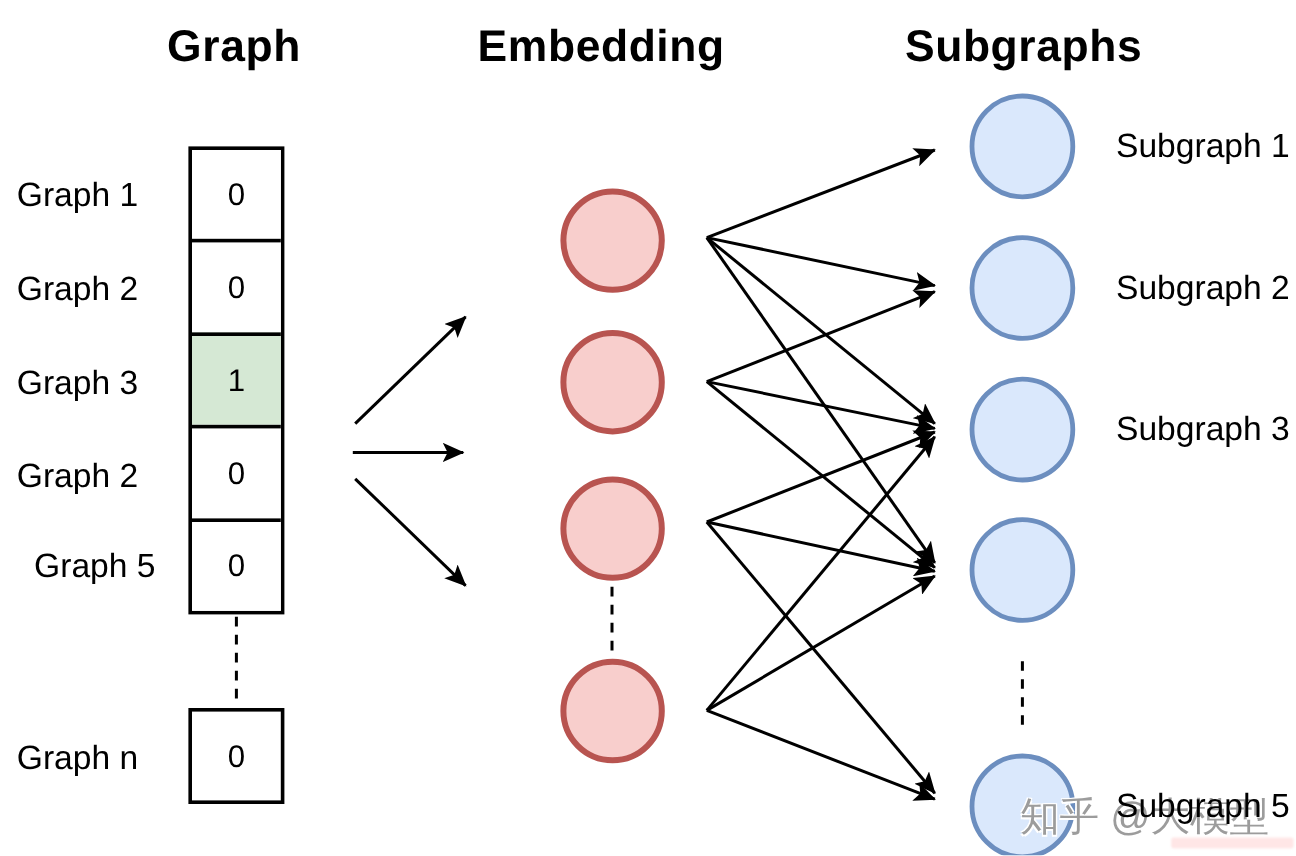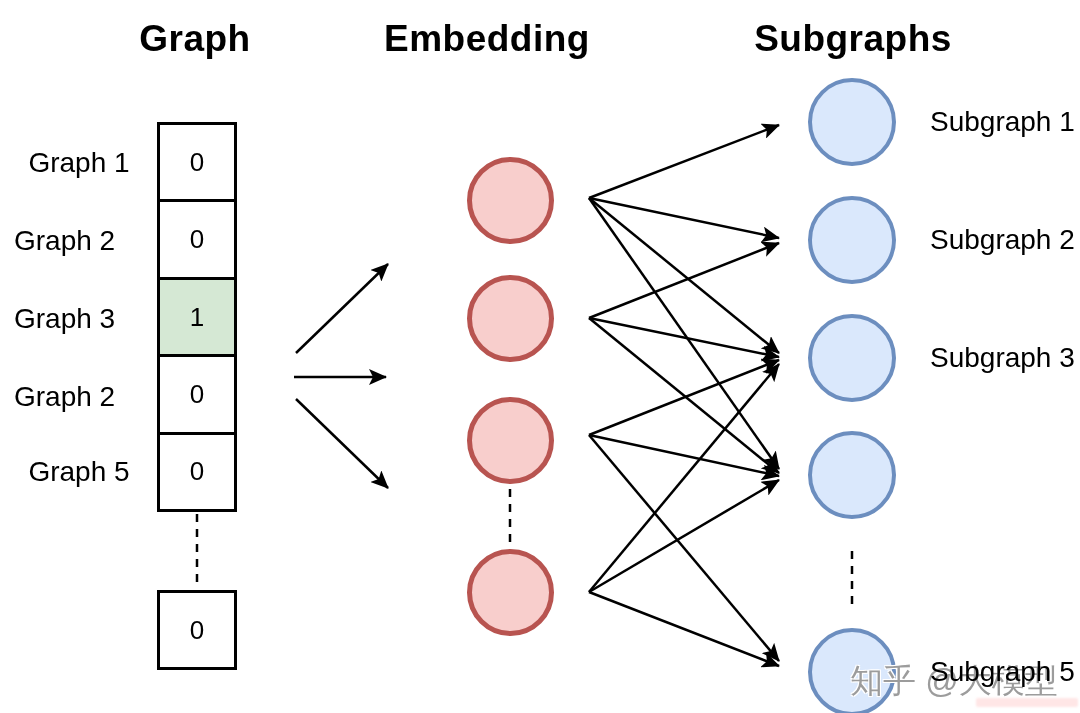--- a/index.html
+++ b/index.html
@@ -48,28 +48,29 @@
     position:absolute;left:976px;top:698px;width:102px;height:9px;
     background:rgba(255,130,130,0.20);border-radius:2px;filter:blur(1px);z-index:2;
   }
 </style>
 </head>
 <body>
 
 <div id="stage">
 
   <div class="col-title" style="left:95px;width:200px;">Graph</div>
-  <div class="col-title" style="left:362px;width:250px;">Embedding</div>
+  <div class="col-title" style="left:376px;width:250px;">Embedding</div>
   <div class="col-title" style="left:728px;width:250px;">Subgraphs</div>
 
-  <div class="row-label" style="top:143px;text-align:center;">Graph 1</div>
+  <div class="row-label" style="top:143px;">Graph 1</div>
   <div class="row-label" style="top:221px;">Graph 2</div>
   <div class="row-label" style="top:299px;">Graph 3</div>
   <div class="row-label" style="top:377px;">Graph 2</div>
   <div class="row-label" style="top:452px;text-align:center;">Graph 5</div>
+  <div class="row-label" style="top:612px;">Graph n</div>
 
   <div class="onehot-col">
     <div class="onehot-cell">0</div>
     <div class="onehot-cell">0</div>
     <div class="onehot-cell hot">1</div>
     <div class="onehot-cell">0</div>
     <div class="onehot-cell">0</div>
   </div>
   <div class="onehot-single">0</div>
 

